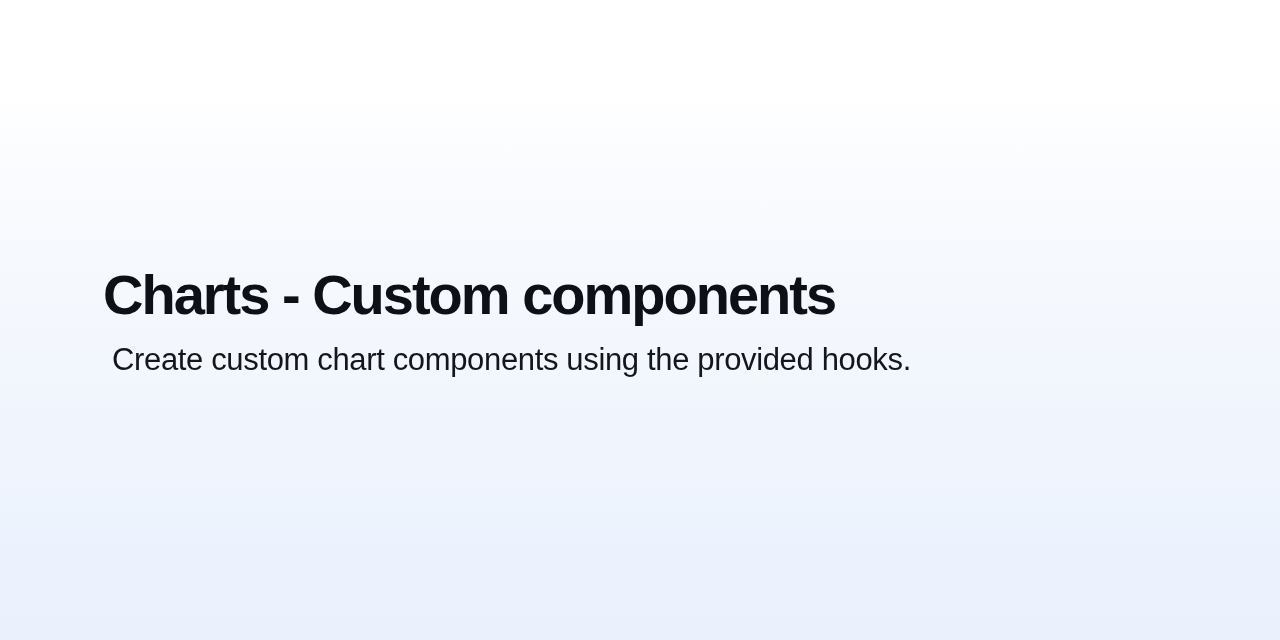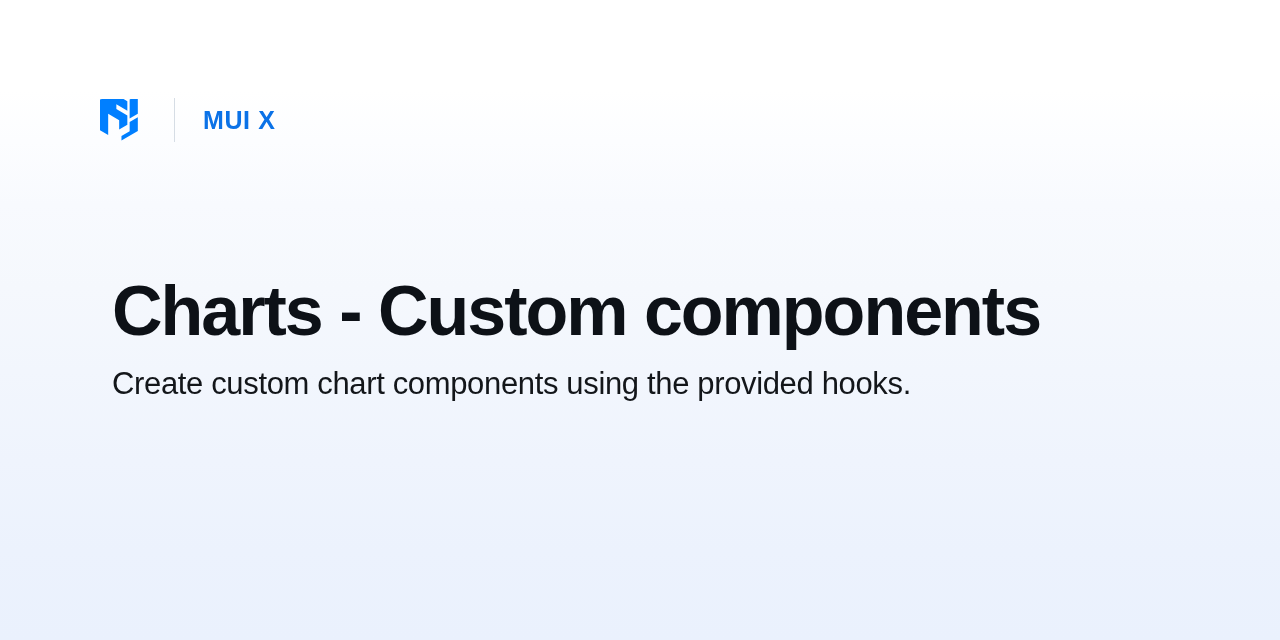--- a/index.html
+++ b/index.html
@@ -72,23 +72,23 @@
 
   
   .hero {
     position: absolute;
     left: 100px;
     top: 262px;
     width: 1090px;
   }
 
   .hero-title {
-    margin: 12px;
+    margin: 3px;
     font-family: "Liberation Sans", sans-serif;
-    font-size: 70px;
+    font-size: 56px;
     font-weight: bold;
     line-height: 1.06;
     letter-spacing: -2.0px;
     color: #0d1117;
     white-space: nowrap;
   }
 
   .hero-subtitle {
     margin: 12px;
     margin-top: 17px;
@@ -99,31 +99,19 @@
     letter-spacing: -0.35px;
     color: #13161a;
     white-space: nowrap;
   }
 </style>
 </head>
 <body>
 
 <div class="og-card">
 
-  <div class="brand">
-
-    <svg class="brand-logo" viewBox="0 0 36 32" aria-hidden="true">
-      <path fill="#007FFF" d="M0 0 L0 24 L6.4 27.7 L6.4 11.1 L15.0 16.1 L15.0 23.5 L21.4 19.8 L21.4 12.4 L12.8 7.4 L12.8 3.7 L21.4 8.7 L21.4 1.3 L12.8 -3.7 Z"></path>
-      <path fill="#007FFF" d="M23.2 0 L23.2 14.9 L29.6 11.2 L29.6 -3.7 Z"></path>
-      <path fill="#007FFF" d="M23.2 17.6 L23.2 24.9 L16.8 28.6 L16.8 32 L29.6 24.6 L29.6 13.9 Z"></path>
-    </svg>
-
-    <div class="brand-divider"></div>
-
-    <div class="brand-wordmark">MUI X</div>
-  </div>
 
   <div class="hero">
     <h1 class="hero-title">Charts - Custom components</h1>
     <p class="hero-subtitle">Create custom chart components using the provided hooks.</p>
   </div>
 
 </div>
 
 </body></html>

